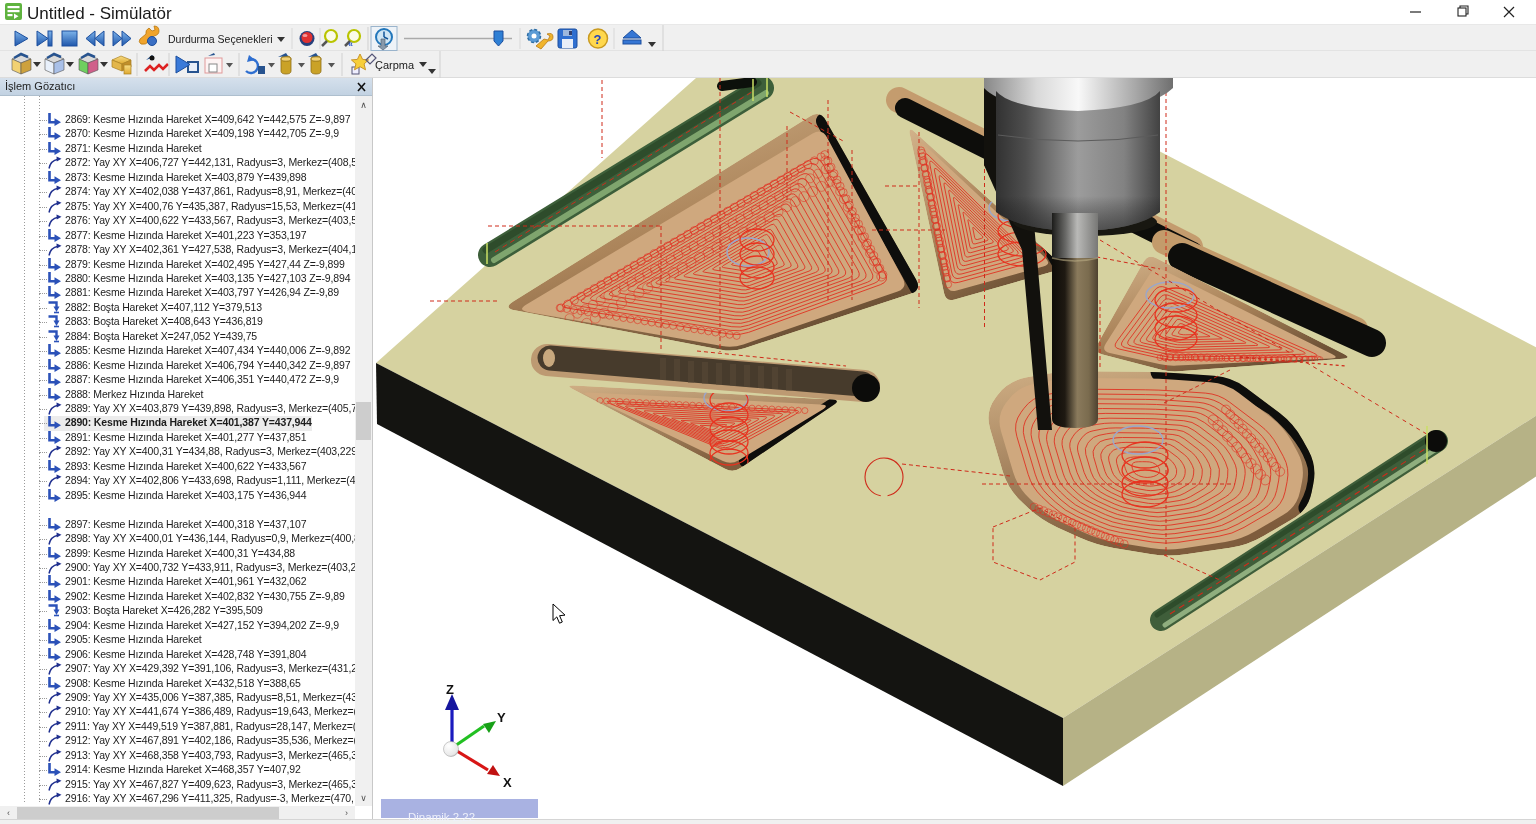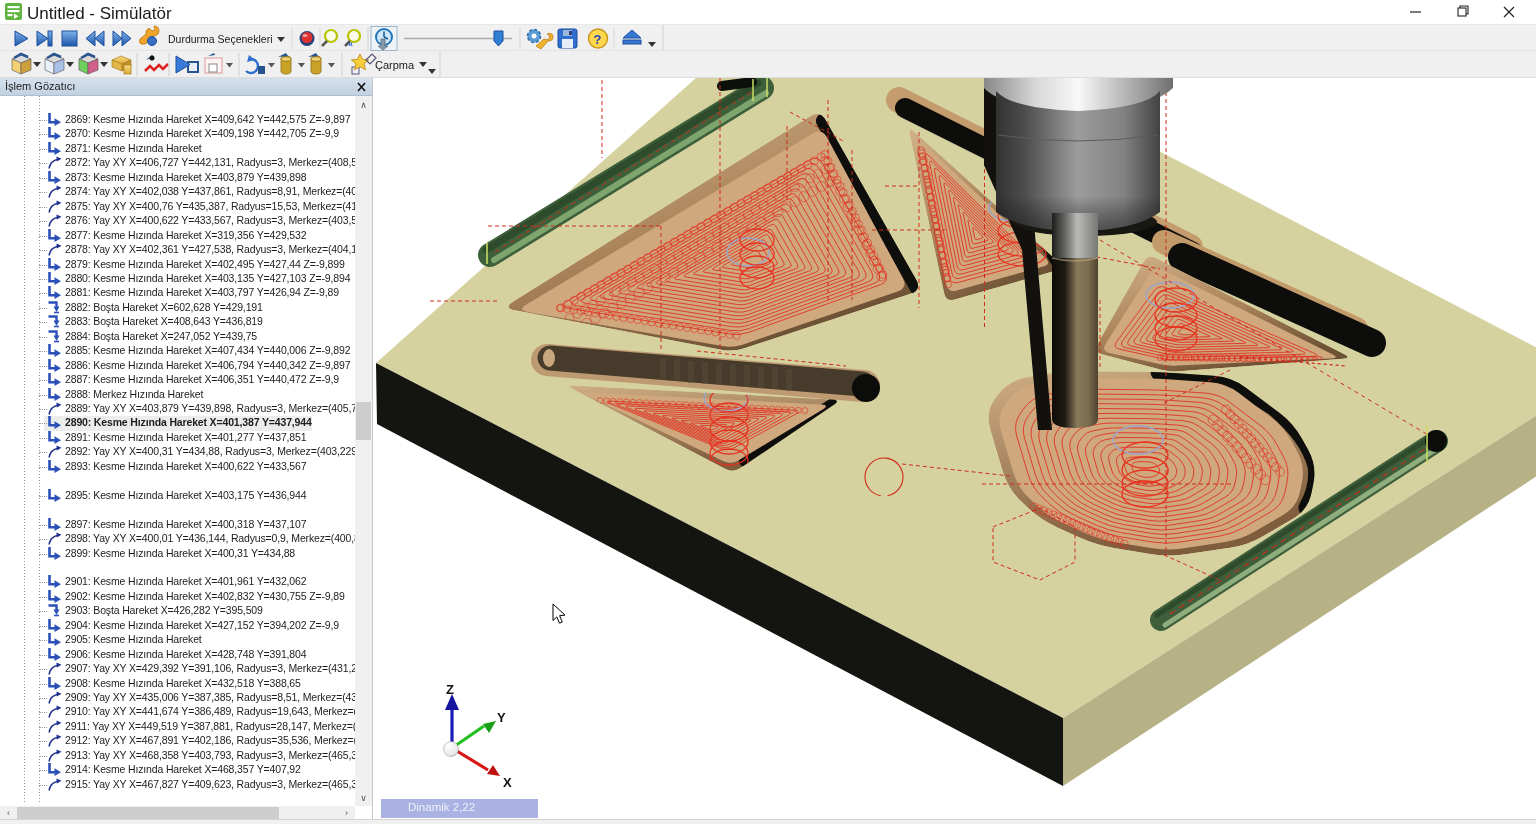--- a/index.html
+++ b/index.html
@@ -15,21 +15,21 @@
 .row .ric { display:inline-block; width:18px; vertical-align:-2px; }
 .row .rtx { vertical-align:1px; }
 .dotv { position:absolute; top:96px; width:1px; height:706px; background-image:repeating-linear-gradient(to bottom,#9a9a9a 0 1px,transparent 1px 3px); }
 #vscroll { position:absolute; left:355px; top:96px; width:17px; height:710px; background:#f0f0f0; }
 #vthumb { position:absolute; left:1px; top:306px; width:15px; height:38px; background:#cdcdcd; }
 .sarrow { position:absolute; font-size:9px; color:#505050; width:17px; text-align:center; }
 #hscroll { position:absolute; left:0; top:806px; width:355px; height:14px; background:#f0f0f0; }
 #hthumb { position:absolute; left:17px; top:1px; width:262px; height:12px; background:#cdcdcd; }
 #viewport { position:absolute; left:372px; top:78px; width:1164px; height:741px; background:#fff; border-left:1px solid #c8c8c8; }
 #statusbar { position:absolute; left:0; top:819px; width:1536px; height:5px; background:#f0f0f0; border-top:1px solid #d5d5d5; }
-#dinamik { position:absolute; left:381px; top:799px; width:157px; height:19px; background:#a9b2e2; color:#eef0fa; font-size:11.5px; padding:2px 0 0 27px; }
+#dinamik { position:absolute; left:381px; top:799px; width:157px; height:19px; background:#a9b2e2; color:#eef0fa; font-size:11.5px; padding:12px 0 0 27px; }
 </style></head>
 <body>
 <div id="titlebar">
  <svg width="17" height="17" style="position:absolute;left:5px;top:3px" viewBox="0 0 17 17">
       <rect width="17" height="17" rx="2" fill="#5fb33f"></rect>
       <rect x="2.5" y="3" width="12" height="2.2" fill="#fff"></rect>
       <rect x="2.5" y="7" width="12" height="2.2" fill="#fff"></rect>
       <rect x="2.5" y="11" width="5" height="2.2" fill="#fff"></rect>
       <polygon points="9,10.5 9,16 13.5,13.2" fill="#fff"></polygon>
     </svg>
@@ -801,42 +801,42 @@
           <path d="M2 12.5 Q3.5 4.5 11 3.2" stroke="#20308f" stroke-width="1.4" fill="none"></path>
           <polygon points="9.5,0.5 14.5,2.8 9.8,5.6" fill="#20308f"></polygon>
         </svg></span><span class="rtx">2875: Yay XY X=400,76 Y=435,387, Radyus=15,53, Merkez=(41</span></div>
 <div class="row" style="top:104.1px"><span class="stub"></span><span class="ric"><svg width="16" height="13" viewBox="0 0 16 13">
           <path d="M2 12.5 Q3.5 4.5 11 3.2" stroke="#20308f" stroke-width="1.4" fill="none"></path>
           <polygon points="9.5,0.5 14.5,2.8 9.8,5.6" fill="#20308f"></polygon>
         </svg></span><span class="rtx">2876: Yay XY X=400,622 Y=433,567, Radyus=3, Merkez=(403,5</span></div>
 <div class="row" style="top:118.6px"><span class="stub"></span><span class="ric"><svg width="16" height="13" viewBox="0 0 16 13">
           <path d="M2.5 0 V9.2 H8" stroke="#2b51b8" stroke-width="2.6" fill="none"></path>
           <polygon points="7.5,5.2 14,9.2 7.5,13" fill="#2b51b8"></polygon>
-        </svg></span><span class="rtx">2877: Kesme Hızında Hareket X=319,356 Y=429,532</span></div>
+        </svg></span><span class="rtx">2877: Kesme Hızında Hareket X=401,223 Y=353,197</span></div>
 <div class="row" style="top:133.0px"><span class="stub"></span><span class="ric"><svg width="16" height="13" viewBox="0 0 16 13">
           <path d="M2 12.5 Q3.5 4.5 11 3.2" stroke="#20308f" stroke-width="1.4" fill="none"></path>
           <polygon points="9.5,0.5 14.5,2.8 9.8,5.6" fill="#20308f"></polygon>
         </svg></span><span class="rtx">2878: Yay XY X=402,361 Y=427,538, Radyus=3, Merkez=(404,1</span></div>
 <div class="row" style="top:147.5px"><span class="stub"></span><span class="ric"><svg width="16" height="13" viewBox="0 0 16 13">
           <path d="M2.5 0 V9.2 H8" stroke="#2b51b8" stroke-width="2.6" fill="none"></path>
           <polygon points="7.5,5.2 14,9.2 7.5,13" fill="#2b51b8"></polygon>
         </svg></span><span class="rtx">2879: Kesme Hızında Hareket X=402,495 Y=427,44 Z=-9,899</span></div>
 <div class="row" style="top:161.9px"><span class="stub"></span><span class="ric"><svg width="16" height="13" viewBox="0 0 16 13">
           <path d="M2.5 0 V9.2 H8" stroke="#2b51b8" stroke-width="2.6" fill="none"></path>
           <polygon points="7.5,5.2 14,9.2 7.5,13" fill="#2b51b8"></polygon>
         </svg></span><span class="rtx">2880: Kesme Hızında Hareket X=403,135 Y=427,103 Z=-9,894</span></div>
 <div class="row" style="top:176.4px"><span class="stub"></span><span class="ric"><svg width="16" height="13" viewBox="0 0 16 13">
           <path d="M2.5 0 V9.2 H8" stroke="#2b51b8" stroke-width="2.6" fill="none"></path>
           <polygon points="7.5,5.2 14,9.2 7.5,13" fill="#2b51b8"></polygon>
         </svg></span><span class="rtx">2881: Kesme Hızında Hareket X=403,797 Y=426,94 Z=-9,89</span></div>
 <div class="row" style="top:190.8px"><span class="stub"></span><span class="ric"><svg width="16" height="13" viewBox="0 0 16 13">
           <path d="M1.5 1.5 H9.5 V6" stroke="#2b51b8" stroke-width="2.4" fill="none"></path>
           <polygon points="6.5,5.5 12.5,5.5 9.5,11" fill="#2b51b8"></polygon>
           <path d="M7 11.5 H12" stroke="#2b51b8" stroke-width="1.6"></path>
-        </svg></span><span class="rtx">2882: Boşta Hareket X=602,628 Y=429,191</span></div>
+        </svg></span><span class="rtx">2882: Boşta Hareket X=407,112 Y=379,513</span></div>
 <div class="row" style="top:205.3px"><span class="stub"></span><span class="ric"><svg width="16" height="13" viewBox="0 0 16 13">
           <path d="M1.5 1.5 H9.5 V6" stroke="#2b51b8" stroke-width="2.4" fill="none"></path>
           <polygon points="6.5,5.5 12.5,5.5 9.5,11" fill="#2b51b8"></polygon>
           <path d="M7 11.5 H12" stroke="#2b51b8" stroke-width="1.6"></path>
         </svg></span><span class="rtx">2883: Boşta Hareket X=408,643 Y=436,819</span></div>
 <div class="row" style="top:219.8px"><span class="stub"></span><span class="ric"><svg width="16" height="13" viewBox="0 0 16 13">
           <path d="M1.5 1.5 H9.5 V6" stroke="#2b51b8" stroke-width="2.4" fill="none"></path>
           <polygon points="6.5,5.5 12.5,5.5 9.5,11" fill="#2b51b8"></polygon>
           <path d="M7 11.5 H12" stroke="#2b51b8" stroke-width="1.6"></path>
         </svg></span><span class="rtx">2884: Boşta Hareket X=247,052 Y=439,75</span></div>
@@ -869,36 +869,44 @@
           <polygon points="7.5,5.2 14,9.2 7.5,13" fill="#2b51b8"></polygon>
         </svg></span><span class="rtx">2891: Kesme Hızında Hareket X=401,277 Y=437,851</span></div>
 <div class="row" style="top:335.3px"><span class="stub"></span><span class="ric"><svg width="16" height="13" viewBox="0 0 16 13">
           <path d="M2 12.5 Q3.5 4.5 11 3.2" stroke="#20308f" stroke-width="1.4" fill="none"></path>
           <polygon points="9.5,0.5 14.5,2.8 9.8,5.6" fill="#20308f"></polygon>
         </svg></span><span class="rtx">2892: Yay XY X=400,31 Y=434,88, Radyus=3, Merkez=(403,229</span></div>
 <div class="row" style="top:349.8px"><span class="stub"></span><span class="ric"><svg width="16" height="13" viewBox="0 0 16 13">
           <path d="M2.5 0 V9.2 H8" stroke="#2b51b8" stroke-width="2.6" fill="none"></path>
           <polygon points="7.5,5.2 14,9.2 7.5,13" fill="#2b51b8"></polygon>
         </svg></span><span class="rtx">2893: Kesme Hızında Hareket X=400,622 Y=433,567</span></div>
+<div class="row" style="top:364.2px"><span class="stub"></span><span class="ric"><svg width="16" height="13" viewBox="0 0 16 13">
+          <path d="M2 12.5 Q3.5 4.5 11 3.2" stroke="#20308f" stroke-width="1.4" fill="none"></path>
+          <polygon points="9.5,0.5 14.5,2.8 9.8,5.6" fill="#20308f"></polygon>
+        </svg></span><span class="rtx">2894: Yay XY X=402,806 Y=433,698, Radyus=1,111, Merkez=(4</span></div>
 <div class="row" style="top:378.7px"><span class="stub"></span><span class="ric"><svg width="16" height="13" viewBox="0 0 16 13">
           <path d="M2.5 0 V9.2 H8" stroke="#2b51b8" stroke-width="2.6" fill="none"></path>
           <polygon points="7.5,5.2 14,9.2 7.5,13" fill="#2b51b8"></polygon>
         </svg></span><span class="rtx">2895: Kesme Hızında Hareket X=403,175 Y=436,944</span></div>
 <div class="row" style="top:407.6px"><span class="stub"></span><span class="ric"><svg width="16" height="13" viewBox="0 0 16 13">
           <path d="M2.5 0 V9.2 H8" stroke="#2b51b8" stroke-width="2.6" fill="none"></path>
           <polygon points="7.5,5.2 14,9.2 7.5,13" fill="#2b51b8"></polygon>
         </svg></span><span class="rtx">2897: Kesme Hızında Hareket X=400,318 Y=437,107</span></div>
 <div class="row" style="top:422.0px"><span class="stub"></span><span class="ric"><svg width="16" height="13" viewBox="0 0 16 13">
           <path d="M2 12.5 Q3.5 4.5 11 3.2" stroke="#20308f" stroke-width="1.4" fill="none"></path>
           <polygon points="9.5,0.5 14.5,2.8 9.8,5.6" fill="#20308f"></polygon>
         </svg></span><span class="rtx">2898: Yay XY X=400,01 Y=436,144, Radyus=0,9, Merkez=(400,8</span></div>
 <div class="row" style="top:436.5px"><span class="stub"></span><span class="ric"><svg width="16" height="13" viewBox="0 0 16 13">
           <path d="M2.5 0 V9.2 H8" stroke="#2b51b8" stroke-width="2.6" fill="none"></path>
           <polygon points="7.5,5.2 14,9.2 7.5,13" fill="#2b51b8"></polygon>
         </svg></span><span class="rtx">2899: Kesme Hızında Hareket X=400,31 Y=434,88</span></div>
+<div class="row" style="top:450.9px"><span class="stub"></span><span class="ric"><svg width="16" height="13" viewBox="0 0 16 13">
+          <path d="M2 12.5 Q3.5 4.5 11 3.2" stroke="#20308f" stroke-width="1.4" fill="none"></path>
+          <polygon points="9.5,0.5 14.5,2.8 9.8,5.6" fill="#20308f"></polygon>
+        </svg></span><span class="rtx">2900: Yay XY X=400,732 Y=433,911, Radyus=3, Merkez=(403,2</span></div>
 <div class="row" style="top:465.4px"><span class="stub"></span><span class="ric"><svg width="16" height="13" viewBox="0 0 16 13">
           <path d="M2.5 0 V9.2 H8" stroke="#2b51b8" stroke-width="2.6" fill="none"></path>
           <polygon points="7.5,5.2 14,9.2 7.5,13" fill="#2b51b8"></polygon>
         </svg></span><span class="rtx">2901: Kesme Hızında Hareket X=401,961 Y=432,062</span></div>
 <div class="row" style="top:479.8px"><span class="stub"></span><span class="ric"><svg width="16" height="13" viewBox="0 0 16 13">
           <path d="M2.5 0 V9.2 H8" stroke="#2b51b8" stroke-width="2.6" fill="none"></path>
           <polygon points="7.5,5.2 14,9.2 7.5,13" fill="#2b51b8"></polygon>
         </svg></span><span class="rtx">2902: Kesme Hızında Hareket X=402,832 Y=430,755 Z=-9,89</span></div>
 <div class="row" style="top:494.3px"><span class="stub"></span><span class="ric"><svg width="16" height="13" viewBox="0 0 16 13">
           <path d="M1.5 1.5 H9.5 V6" stroke="#2b51b8" stroke-width="2.4" fill="none"></path>
@@ -946,20 +954,24 @@
           <polygon points="9.5,0.5 14.5,2.8 9.8,5.6" fill="#20308f"></polygon>
         </svg></span><span class="rtx">2913: Yay XY X=468,358 Y=403,793, Radyus=3, Merkez=(465,3</span></div>
 <div class="row" style="top:653.2px"><span class="stub"></span><span class="ric"><svg width="16" height="13" viewBox="0 0 16 13">
           <path d="M2.5 0 V9.2 H8" stroke="#2b51b8" stroke-width="2.6" fill="none"></path>
           <polygon points="7.5,5.2 14,9.2 7.5,13" fill="#2b51b8"></polygon>
         </svg></span><span class="rtx">2914: Kesme Hızında Hareket X=468,357 Y=407,92</span></div>
 <div class="row" style="top:667.7px"><span class="stub"></span><span class="ric"><svg width="16" height="13" viewBox="0 0 16 13">
           <path d="M2 12.5 Q3.5 4.5 11 3.2" stroke="#20308f" stroke-width="1.4" fill="none"></path>
           <polygon points="9.5,0.5 14.5,2.8 9.8,5.6" fill="#20308f"></polygon>
         </svg></span><span class="rtx">2915: Yay XY X=467,827 Y=409,623, Radyus=3, Merkez=(465,3</span></div>
+<div class="row" style="top:682.1px"><span class="stub"></span><span class="ric"><svg width="16" height="13" viewBox="0 0 16 13">
+          <path d="M2 12.5 Q3.5 4.5 11 3.2" stroke="#20308f" stroke-width="1.4" fill="none"></path>
+          <polygon points="9.5,0.5 14.5,2.8 9.8,5.6" fill="#20308f"></polygon>
+        </svg></span><span class="rtx">2916: Yay XY X=467,296 Y=411,325, Radyus=-3, Merkez=(470,</span></div>
 <div class="row" style="top:696.6px"><span class="stub"></span><span class="ric"><svg width="16" height="13" viewBox="0 0 16 13">
           <path d="M2.5 0 V9.2 H8" stroke="#2b51b8" stroke-width="2.6" fill="none"></path>
           <polygon points="7.5,5.2 14,9.2 7.5,13" fill="#2b51b8"></polygon>
         </svg></span><span class="rtx">2917: Kesme Hızında Hareket X=467,295 Y=412,896 Z=-8,44</span></div>
 </div>
 <div class="dotv" style="left:24px"></div>
 <div class="dotv" style="left:39px"></div>
 <div id="vscroll">
   <div class="sarrow" style="top:4px">∧</div>
   <div id="vthumb"></div>

